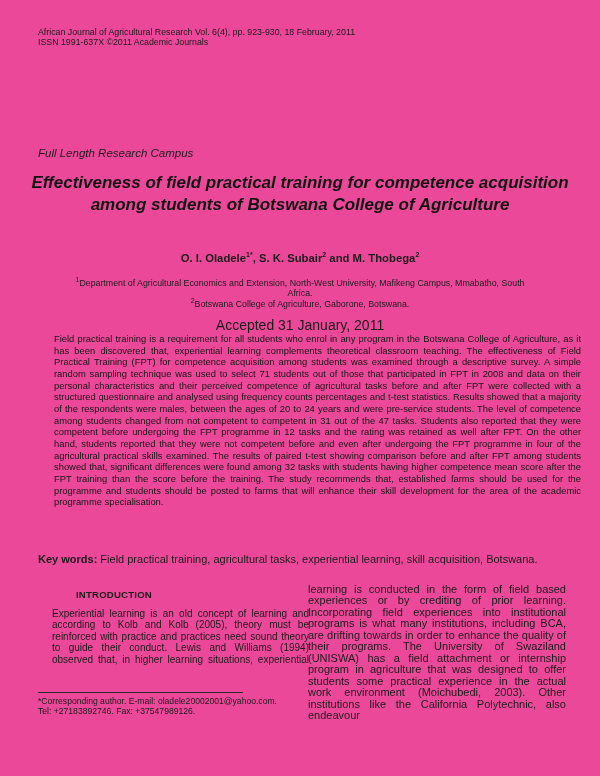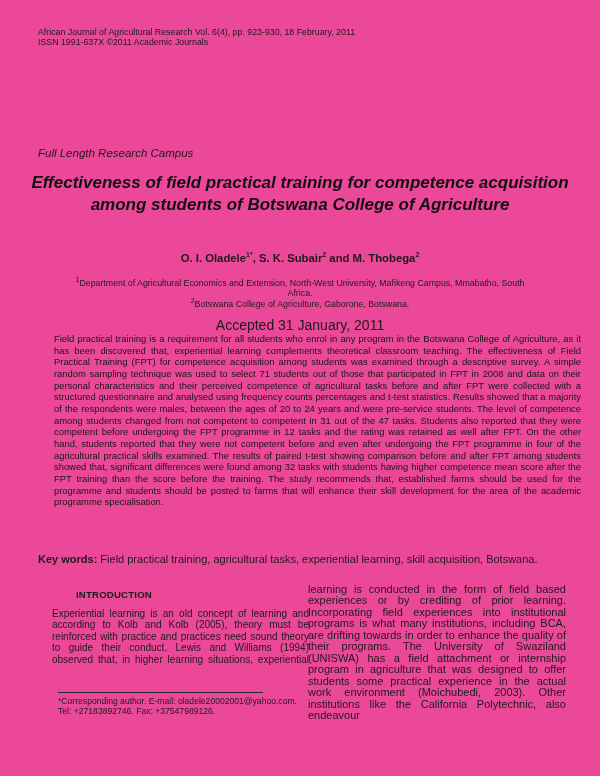--- a/index.html
+++ b/index.html
@@ -59,21 +59,21 @@
     text-align:justify; text-align-last:justify;
     font-size:10px; line-height:11.45px;
   }
   .col-right {
     position:absolute; left:308px; width:258px; top:584px;
     text-align:justify; text-align-last:justify;
     font-size:11px; line-height:11.45px;
   }
   .footnote {
     position:absolute; left:38px; width:262px; top:692px;
-    font-size:8.6px; line-height:10.4px;margin-left:20px;
+    font-size:8.6px; line-height:10.4px;
   }
   .footnote-rule {
     width:205px; height:0;
     border-top:1.2px solid #2a2a2a;
     margin-bottom:3px;
   }
 </style>
 </head>
 <body>
 

